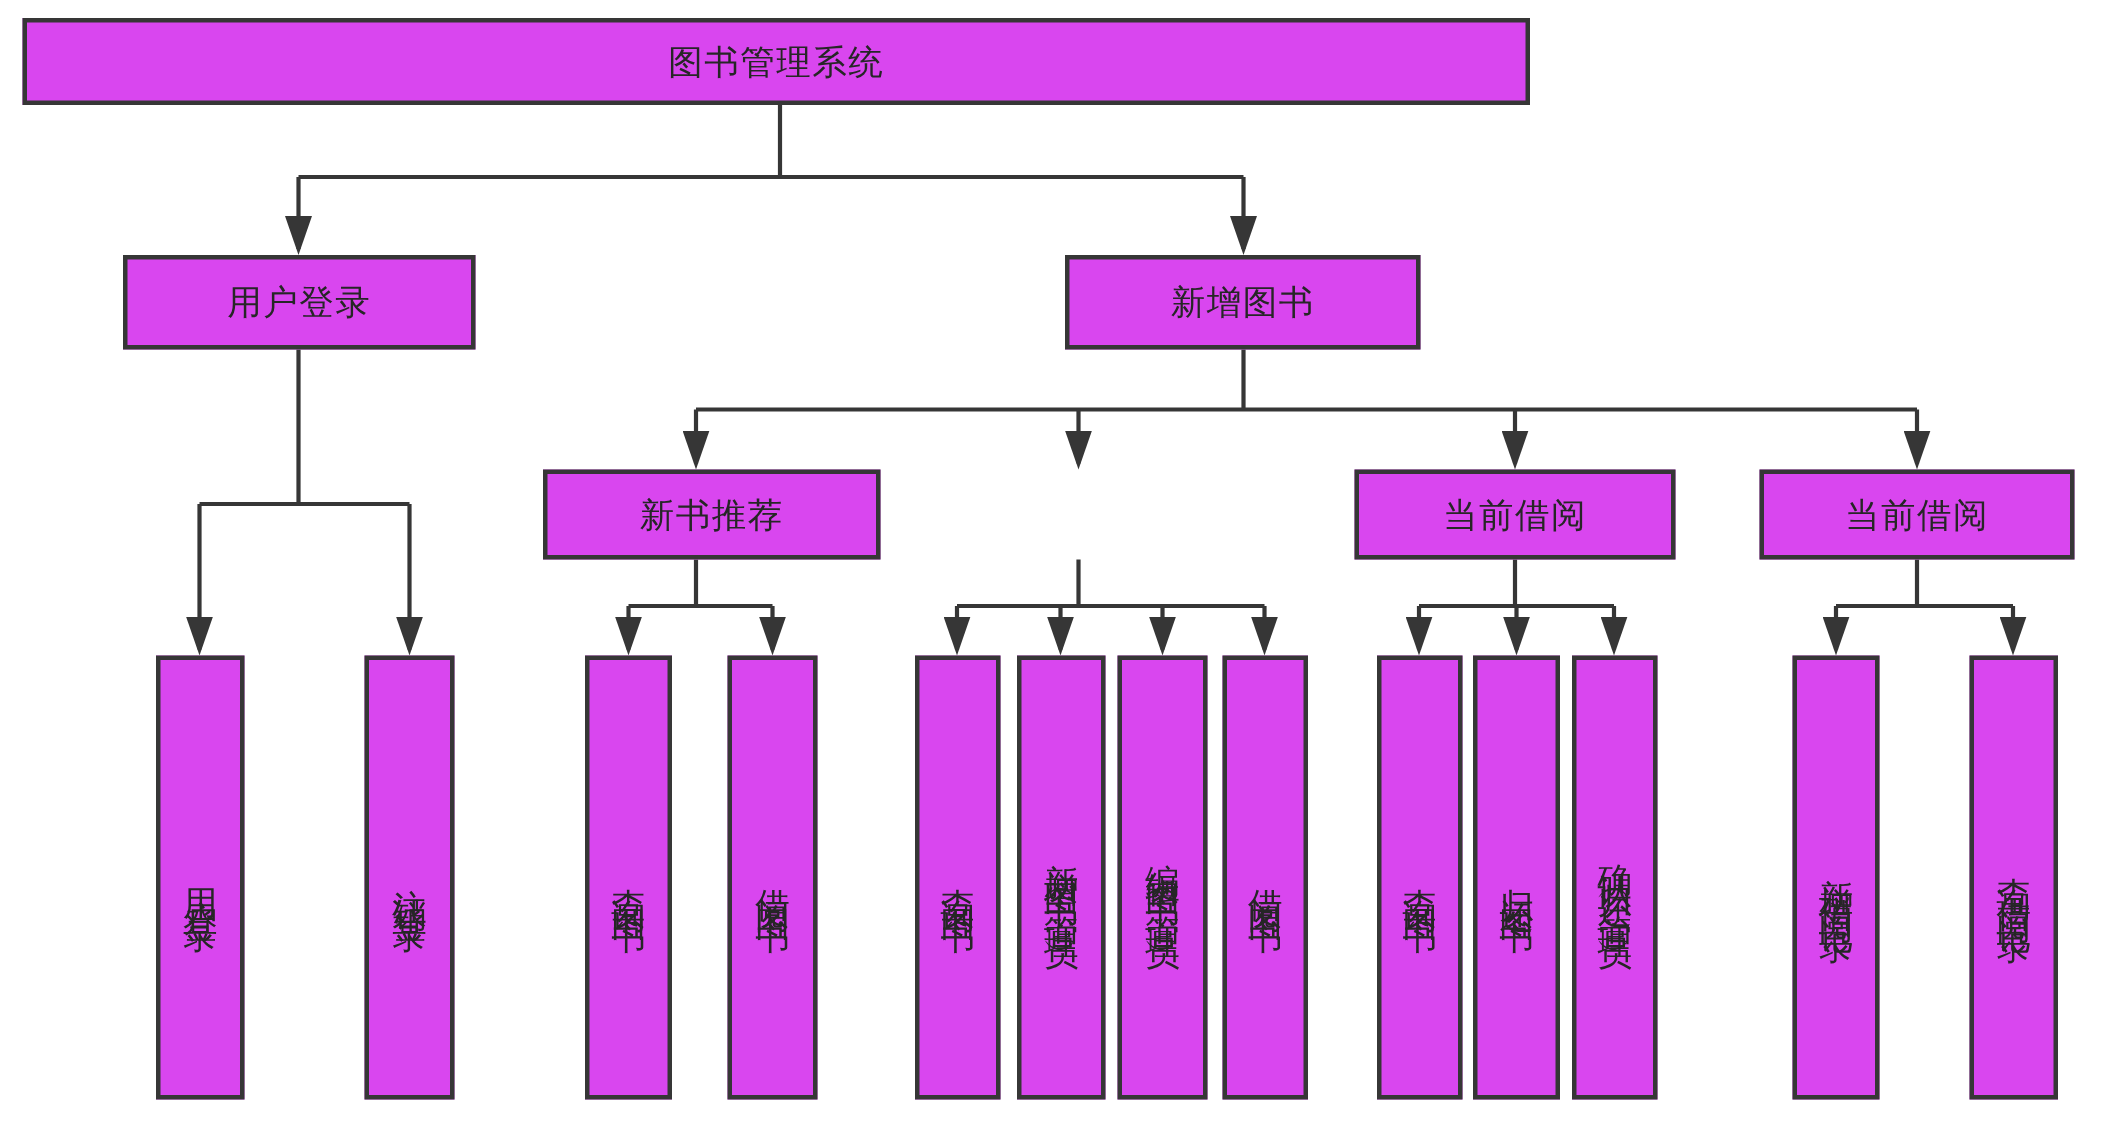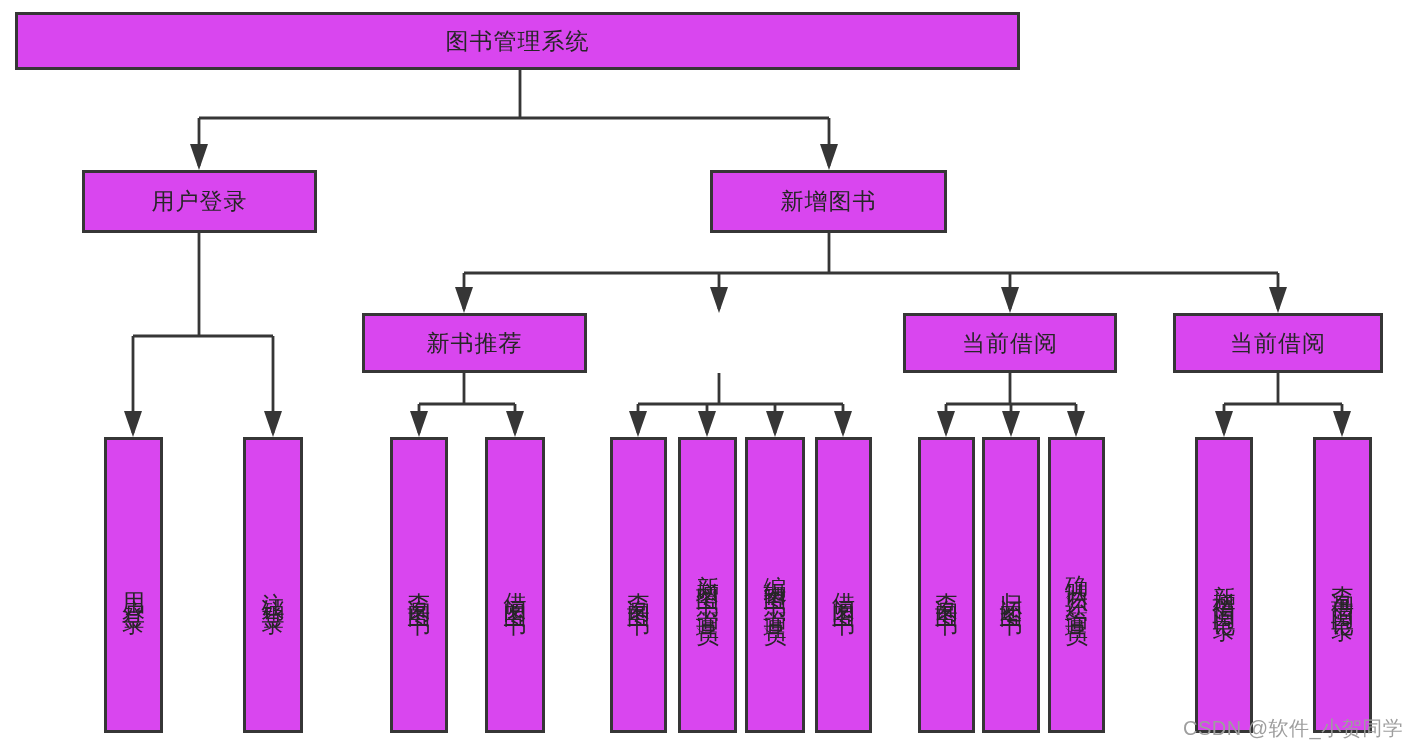--- a/index.html
+++ b/index.html
@@ -114,14 +114,13 @@
   <div class="box vbox" style="left:745px;width:60px;">编辑图书（管理员）</div>
   <div class="box vbox" style="left:815px;width:57px;">借阅图书</div>
 
   <div class="box vbox" style="left:918px;width:57px;">查询图书</div>
   <div class="box vbox" style="left:982px;width:58px;">归还图书</div>
   <div class="box vbox" style="left:1048px;width:57px;">确认归还（管理员）</div>
 
   <div class="box vbox" style="left:1195px;width:58px;">新增借阅记录</div>
   <div class="box vbox" style="left:1313px;width:59px;">查询借阅记录</div>
 
-  <span class="watermark">CSDN @软件_小贺同学</span>
 </div>
 
 </body></html>

